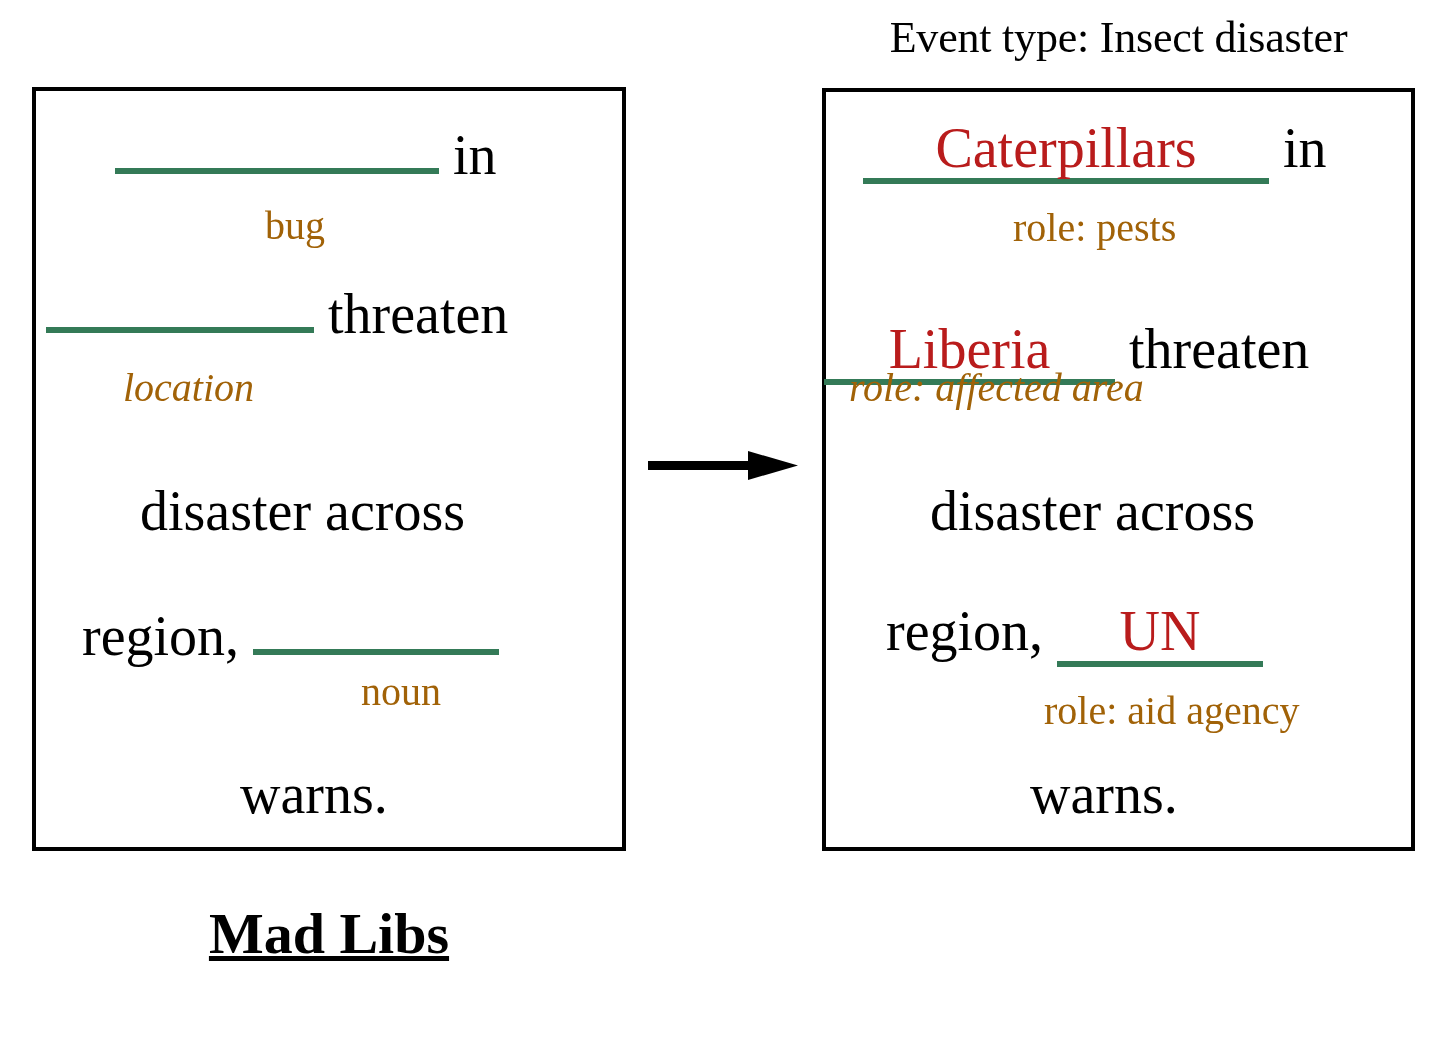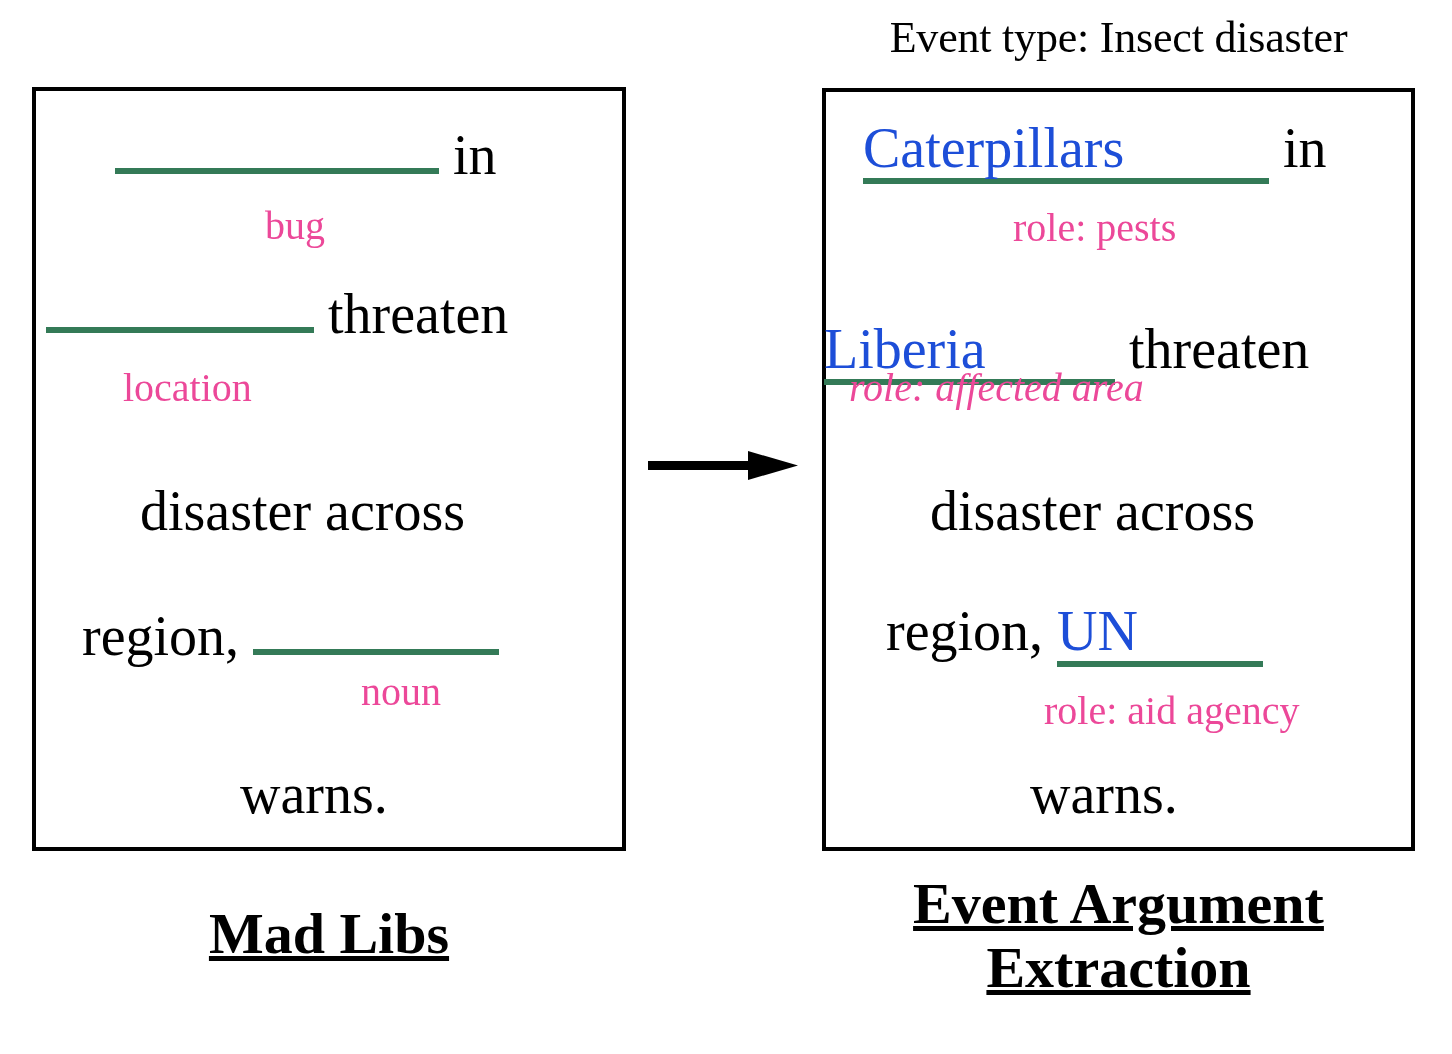--- a/index.html
+++ b/index.html
@@ -64,43 +64,44 @@
     font-size: 56px;
     line-height: 1.0;
   }
   .black { color: #000000; }
 
   
   .slot {
     display: inline-block;
     position: relative;
     vertical-align: baseline;
-    color: #1d4ed8;
+    text-align: center;
+    color: #b91c1c;
     border-bottom: 6px solid #347a57;
     padding-bottom: 2px;
     box-sizing: border-box;
   }
   .slot.empty { height: 0.92em; }
 
   .tag {
     position: absolute;
     white-space: nowrap;
-    color: #ec4899;
+    color: #a16207;
     font-size: 40px;
     line-height: 1.0;
   }
 
   
   #l-row1 { left: 115px; top: 122px; }          
   #l-slot1 { width: 324px; }
   #l-tag1 { left: 265px; top: 206px; }          
 
   #l-row2 { left: 46px; top: 281px; }           
   #l-slot2 { width: 268px; }
-  #l-tag2 { left: 123px; top: 368px; }          
+  #l-tag2 { left: 123px; top: 368px; font-style: italic; }          
 
   #l-row3 { left: 140px; top: 483px; }          
   #l-row4 { left: 82px; top: 603px; }           
   #l-slot4 { width: 246px; }
   #l-tag4 { left: 361px; top: 672px; }          
   #l-row5 { left: 240px; top: 766px; }          
 
   
   #r-row1 { left: 863px; top: 120px; }          
   #r-slot1 { width: 406px; }
@@ -167,18 +168,14 @@
 
   <div class="ln black" id="r-row4">
     <span>region, </span><span id="r-slot4" class="slot">UN</span>
   </div>
   <div class="tag" id="r-tag4">role: aid agency</div>
 
   <div class="ln black" id="r-row5">warns.</div>
 
   <div class="caption" id="caption-left">Mad Libs</div>
 
-  <div class="caption" id="caption-right">
-    <div>Event Argument</div>
-    <div>Extraction</div>
-  </div>
 
 </div>
 
 </body></html>

